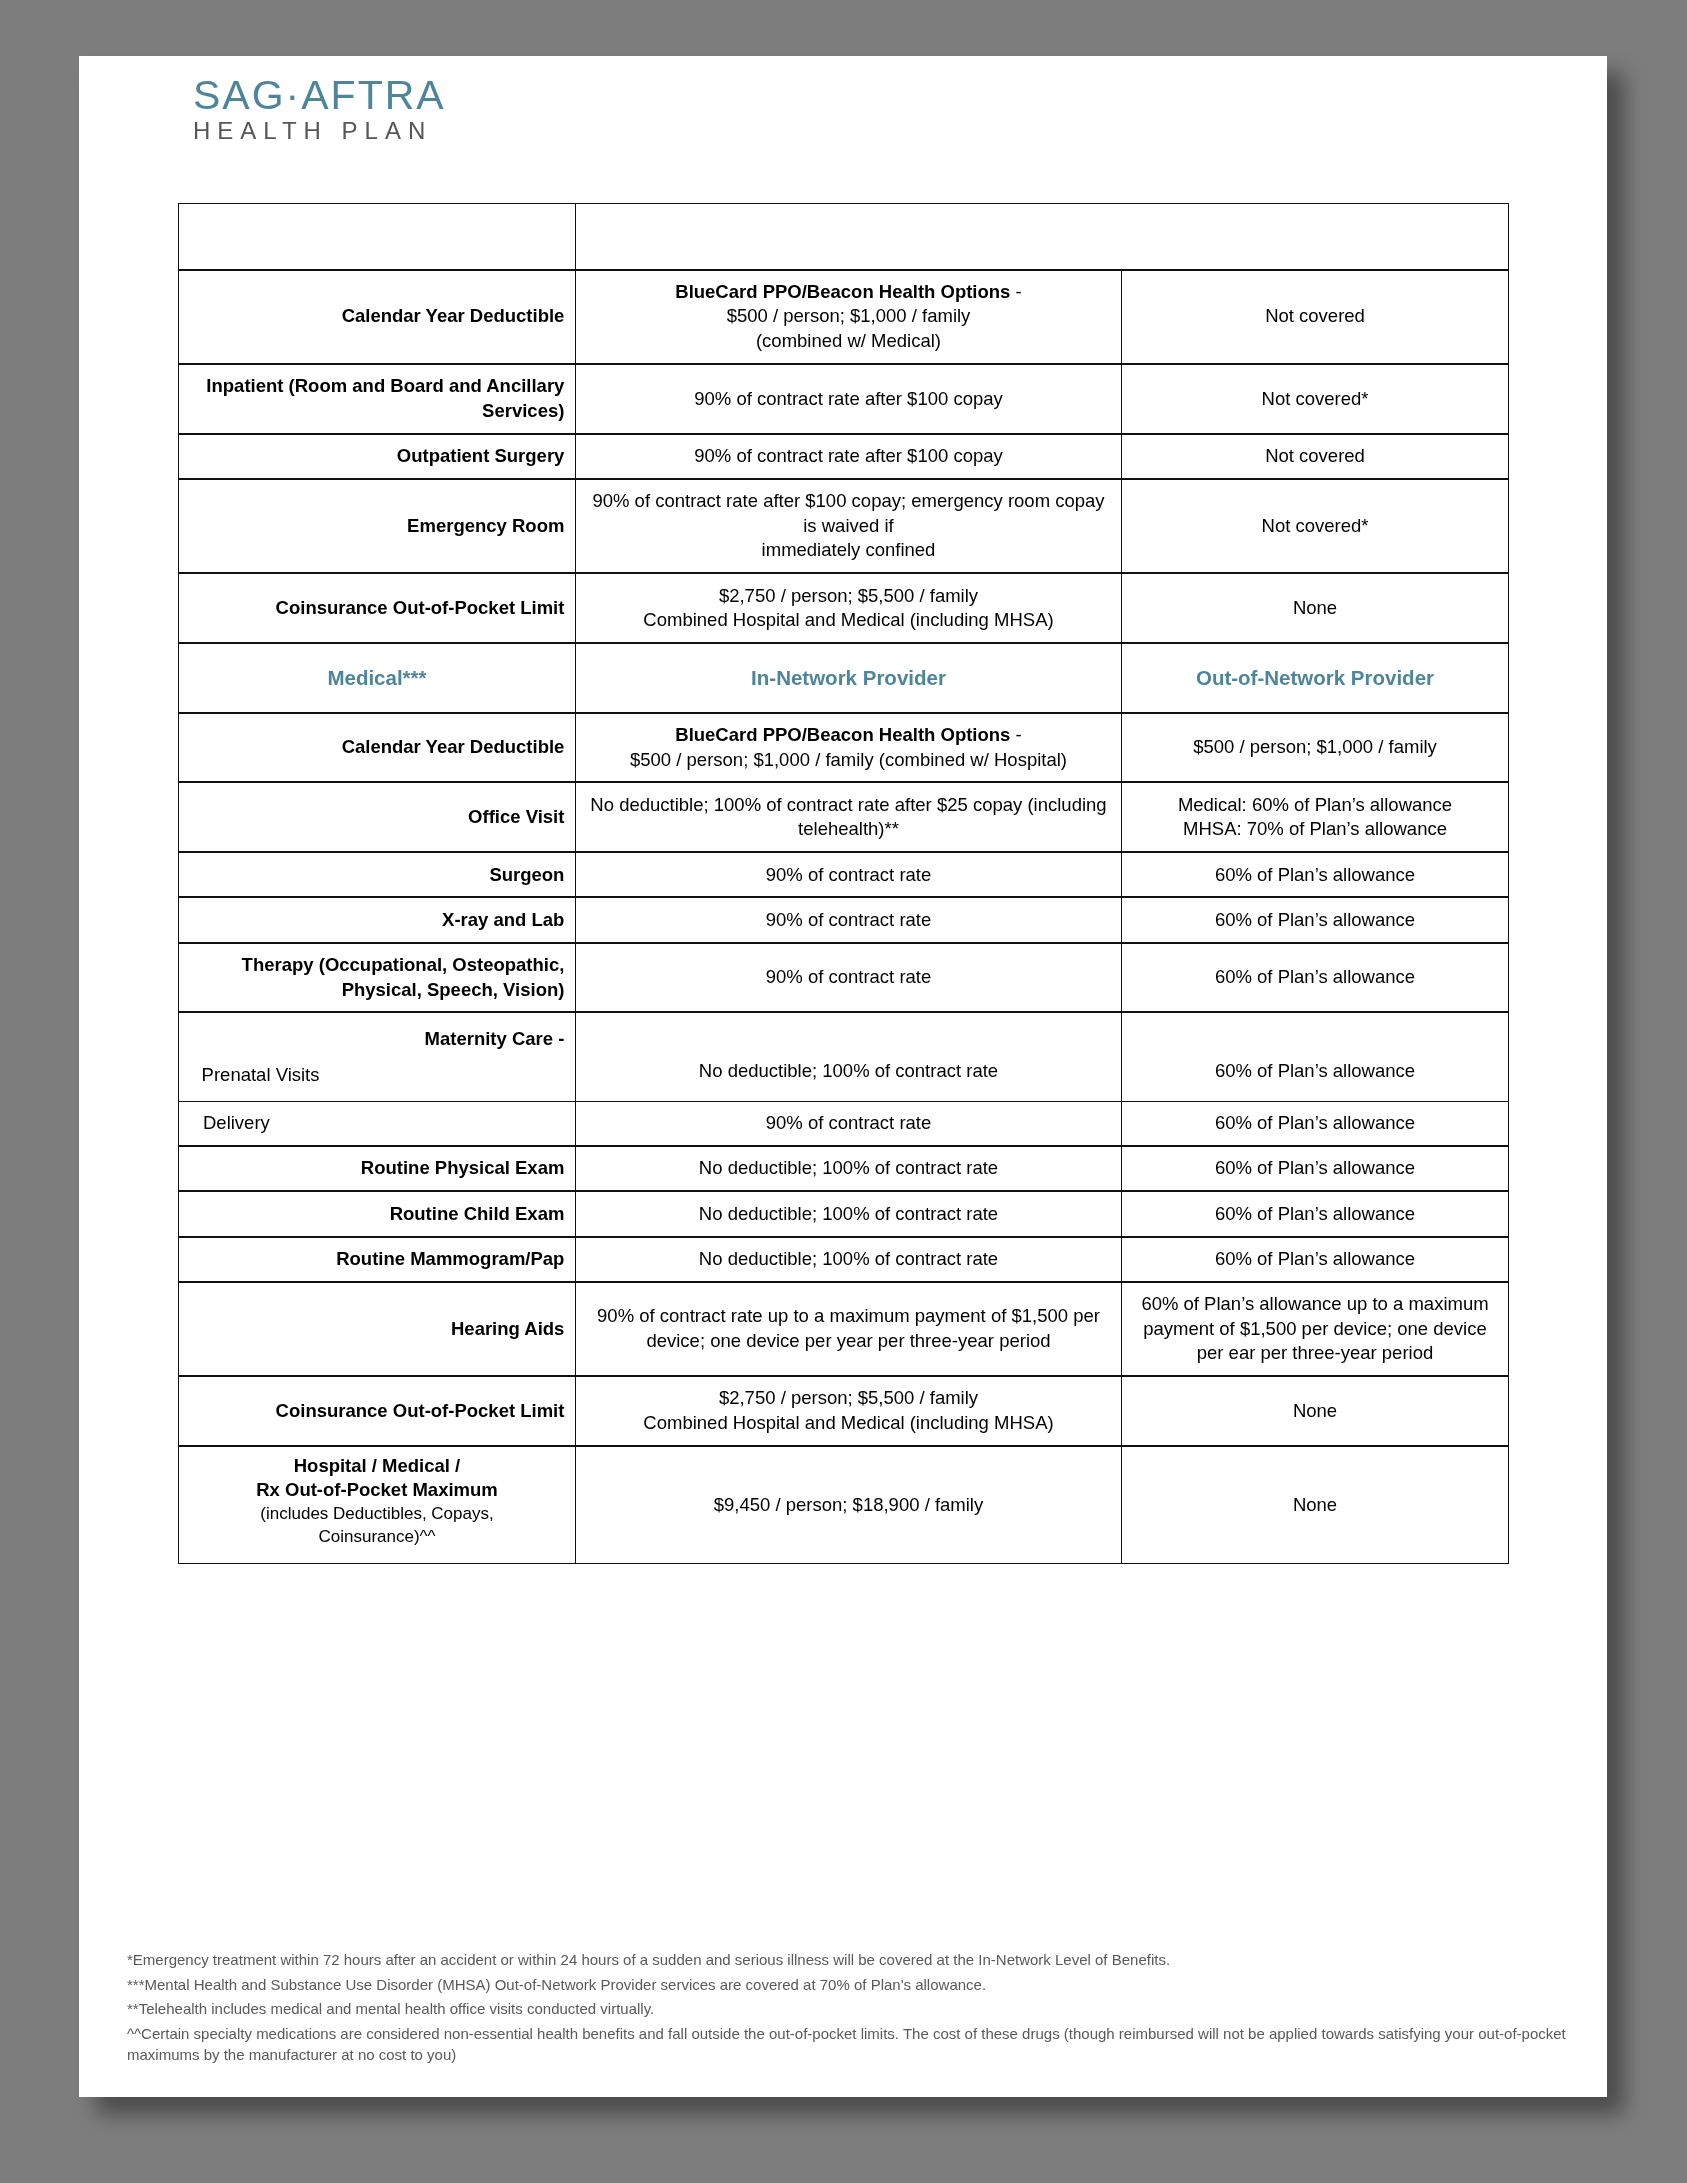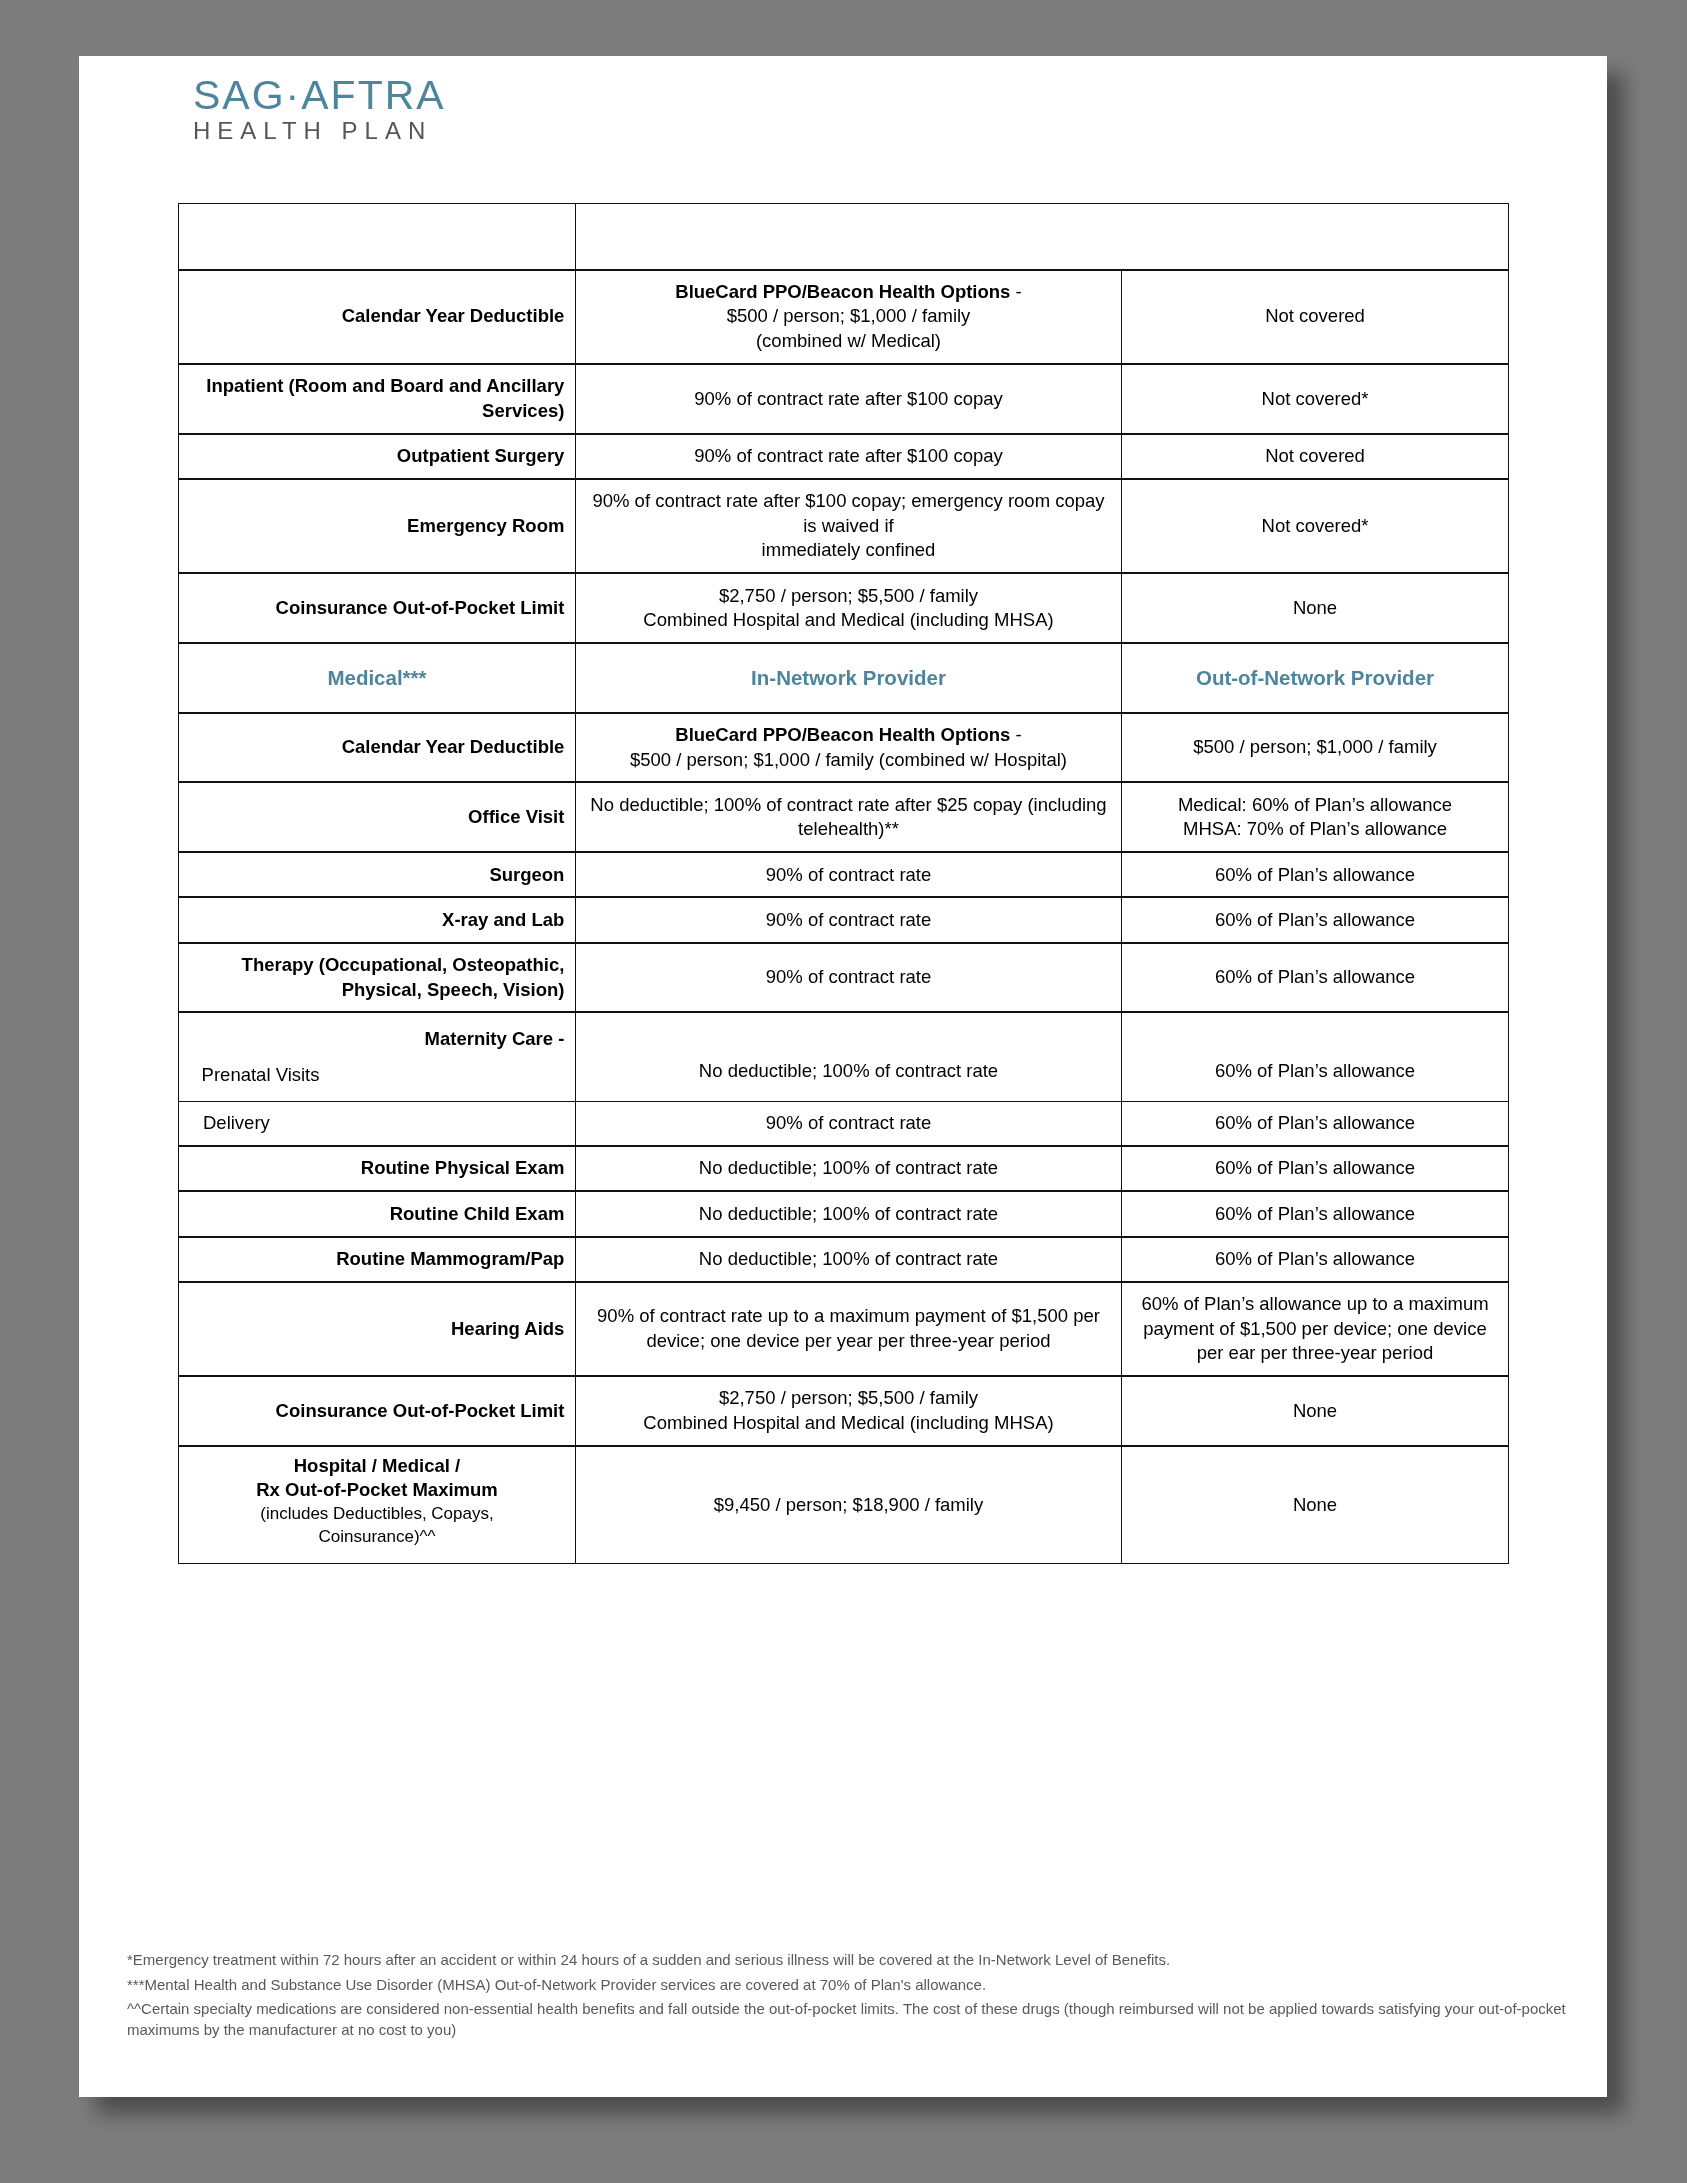--- a/index.html
+++ b/index.html
@@ -322,19 +322,20 @@
         <td class="val">None</td>
       </tr>
 
     </tbody>
   </table>
   </div>
 
   <div class="footnotes">
     <p>*Emergency treatment within 72 hours after an accident or within 24 hours of a sudden and serious illness will be covered at the In-Network Level of Benefits.</p>
     <p>***Mental Health and Substance Use Disorder (MHSA) Out-of-Network Provider services are covered at 70% of Plan's allowance.</p>
+    <p>**Telehealth includes medical and mental health office visits conducted virtually.</p>
     <p>^^Certain specialty medications are considered non-essential health benefits and fall outside the out-of-pocket limits. The cost of these drugs (though reimbursed will not be applied towards satisfying your out-of-pocket maximums by the manufacturer at no cost to you)</p>
   </div>
 
 </div>
 </div>
 </div>
 
 
 </body></html>

